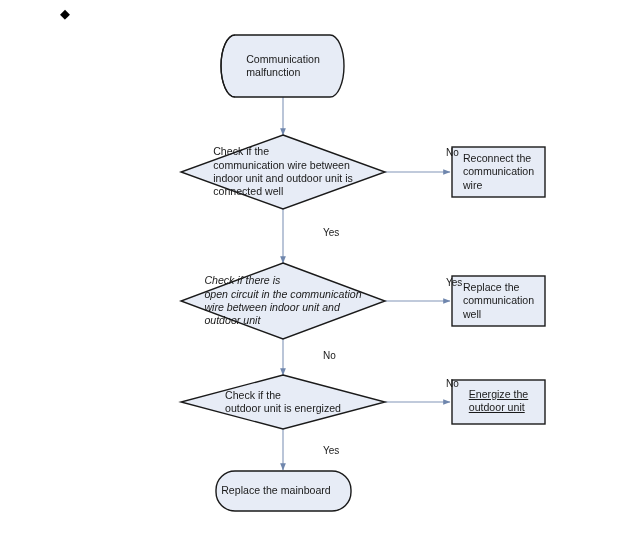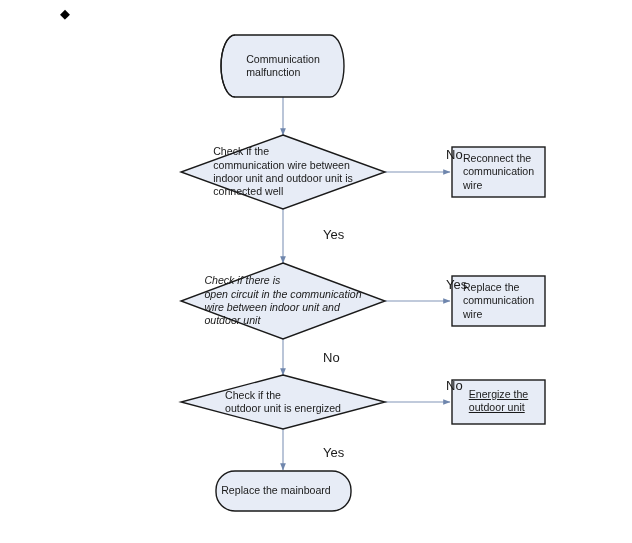--- a/index.html
+++ b/index.html
@@ -55,21 +55,21 @@
     line-height: 13.4px;
     color: #1a1a1a;
     white-space: pre-line;
     display: flex;
     align-items: center;
     justify-content: center;
     pointer-events: none;
   }
   .edge-label {
     position: absolute;
-    font-size: 13px;
+    font-size: 10px;
     color: #1a1a1a;
     line-height: 1;
     padding-left: 34px;
   }
 </style>
 </head>
 <body>
 
 <div id="title-row">
   <span id="title-bullet">◆</span>
@@ -131,21 +131,21 @@
 communication
 wire</div>
 
 <div class="node-label" style="left:181px; top:268px; width:204px; height:66px;font-style:italic;">Check if there is
 open circuit in the communication
 wire between indoor unit and
 outdoor unit</div>
 
 <div class="node-label" style="left:452px; top:276px; width:93px; height:50px;">Replace the
 communication
-wire</div>
+well</div>
 
 <div class="node-label" style="left:188px; top:379px; width:190px; height:46px;">Check if the
 outdoor unit is energized</div>
 
 <div class="node-label" style="left:452px; top:380px; width:93px; height:42px;text-decoration:underline;">Energize the
 outdoor unit</div>
 
 <div class="node-label" style="left:216px; top:471px; width:120px; height:40px;">Replace the mainboard</div>
 
 <div class="edge-label" style="left:412px; top:148px;">No</div>

